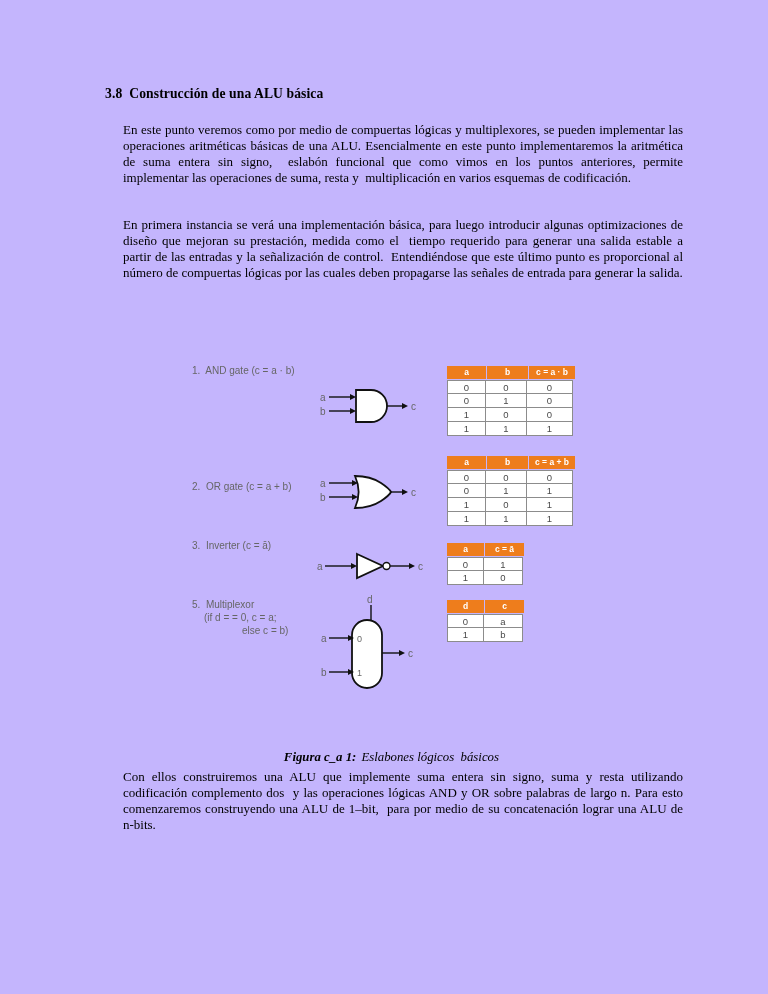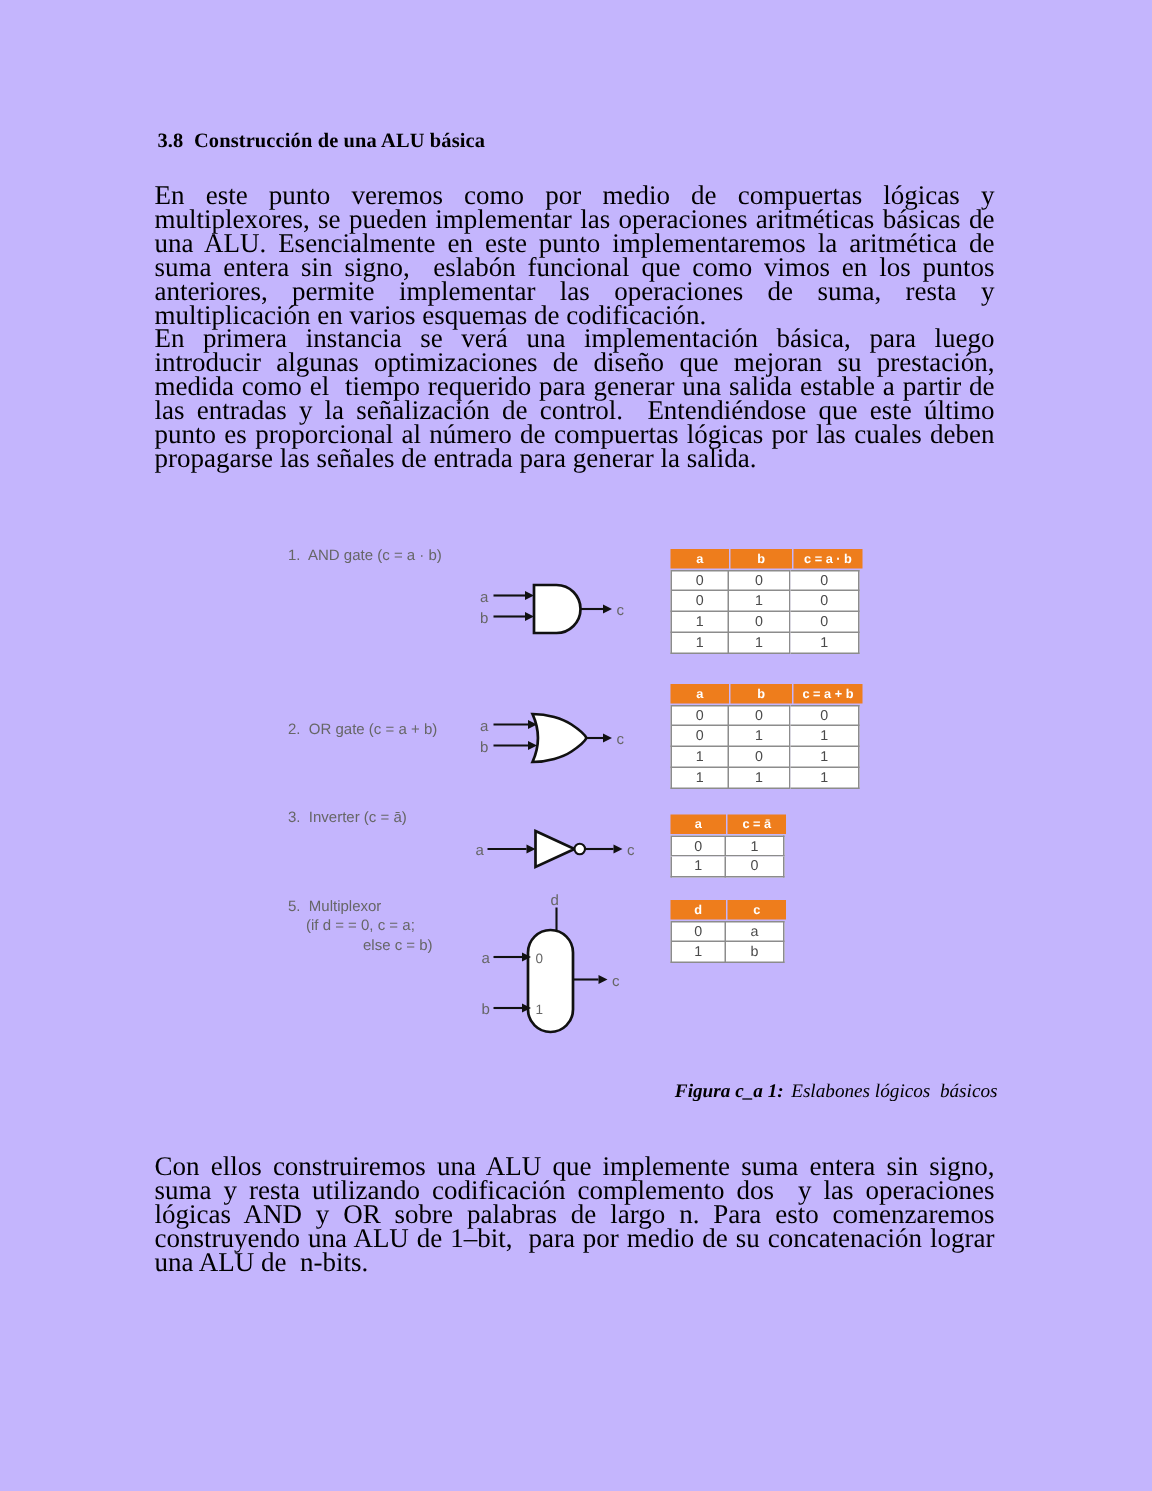--- a/index.html
+++ b/index.html
@@ -5,29 +5,29 @@
   html,body{margin:0;padding:0;background:#ffffff;}
   .page{
     position:relative;width:768px;height:994px;background:#c4b5fd;
     font-family:"Liberation Serif", serif;color:#000;overflow:hidden;
   }
   .title{
     position:absolute;left:105px;top:86px;font-size:13.6px;font-weight:bold;
     white-space:pre;letter-spacing:.1px;
   }
   .para{
-    position:absolute;left:103px;width:560px;font-size:18px;line-height:16px;
+    position:absolute;left:123px;width:560px;font-size:13px;line-height:16px;
     text-align:justify;white-space:pre-wrap;
   }
   #p1{top:122px}
   #p2{top:217px}
   #p3{top:314px}
   #p4{top:769px}
   .caption{
-    position:absolute;left:105px;top:705px;width:560px;text-align:right;
+    position:absolute;left:105px;top:735px;width:560px;text-align:center;
     font-size:12.8px;font-style:italic;white-space:pre-wrap;
   }
   .caption .cap-label{font-weight:bold;margin-right:5px}
 
   
   .fig-label{
     position:absolute;font-family:"Liberation Sans", sans-serif;
     font-size:10px;color:var(--label-text,#666);white-space:pre;line-height:13px;
   }
   #fl1{left:192px;top:364px}

